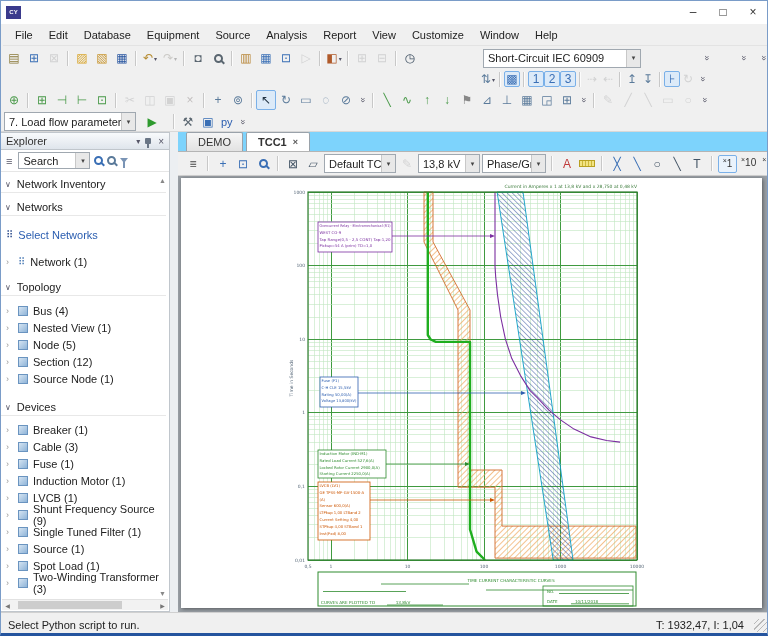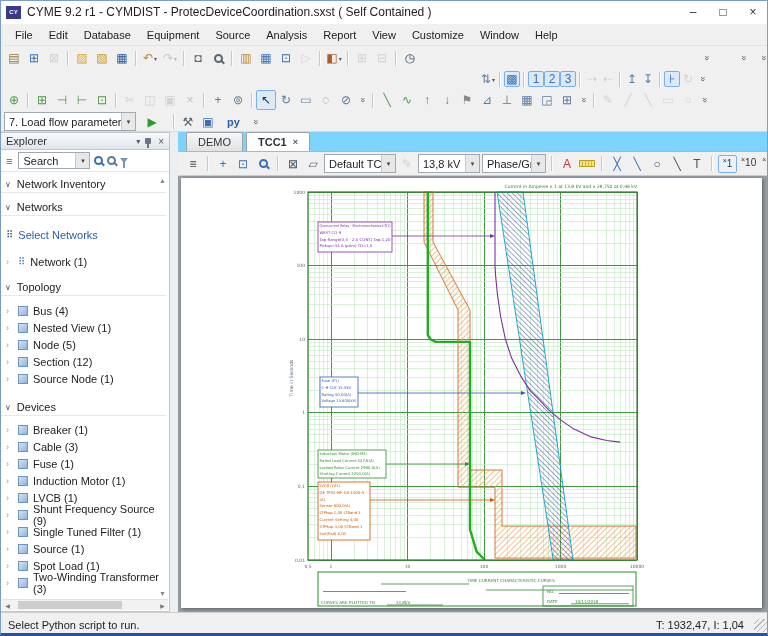--- a/index.html
+++ b/index.html
@@ -26,21 +26,21 @@
   .tbtn.act{border:1px solid #7ab0e8;background:#dceaf8}
   .tbtn.dis{opacity:.38;filter:grayscale(.9)}
   .gl{font-size:12px;line-height:1}
   .dd{font-size:6px;color:#556;margin-left:1px}
   .sep{width:2px;height:15px;border-left:1px solid #c8c8c8;border-right:1px solid #fcfcfc;margin:0 3px;flex:none}
   .combo{height:19px;background:#fff;border:1px solid #a0a8b0;display:inline-flex;align-items:center;padding-left:4px;flex:none;overflow:hidden;white-space:nowrap}
   .combo .cval{flex:1;overflow:hidden;white-space:nowrap}
   .combo .arr{width:14px;height:100%;display:flex;align-items:center;justify-content:center;background:#e8e8e8;border-left:1px solid #c8c8c8;font-size:7px;color:#444;flex:none}
   .ovf{width:13px;height:18px;display:flex;align-items:center;justify-content:center;color:#556;font-size:9px;flex:none}
   .ovf span{display:inline-block;transform:rotate(90deg)}
-  .tlabel{font-size:11px;font-weight:bold;margin:0 9px}
+  .tlabel{font-size:11px;font-weight:normal;margin:0 3px}
   .sp{flex:none;height:1px}
   .multbtn{display:inline-flex;align-items:flex-start;justify-content:center;height:18px;min-width:19px;padding:0 2px;border-radius:2px;color:#333;flex:none}
   .multbtn .mx{font-size:7px;line-height:8px;margin-top:1px}
   .multbtn .mv{font-size:10px;line-height:16px}
   .multbtn.act{border:1px solid #7ab0e8;background:#eaf3fc}
   
   .mag{width:9px;height:9px;border:2px solid currentColor;border-radius:50%;position:relative;display:inline-block}
   .mag::after{content:"";position:absolute;width:5px;height:2px;background:currentColor;right:-4px;bottom:-2px;transform:rotate(45deg)}
   .rul{width:16px;height:7px;border:1px solid #b8a020;background:repeating-linear-gradient(90deg,#f2e382 0 2px,#cdb73a 2px 3px);display:inline-block}
   .pin{position:relative;width:6px;height:6px;background:#6a7686;border-radius:1px;display:inline-block;margin-right:2px}
@@ -82,21 +82,20 @@
   #status-right{margin-left:auto;padding-right:16px}
   #grip{position:absolute;right:1px;bottom:4px;width:13px;height:13px;background:repeating-linear-gradient(135deg,transparent 0 3px,#b8b8b8 3px 4px)}
 </style>
 </head>
 <body>
 
 <div id="frame"></div>
 
 <div id="titlebar">
   <span id="appicon">CY</span>
-  <span>CYME 9.2 r1 - CYMDIST - ProtecDeviceCoordination.sxst ( Self Contained )</span>
   <span id="wcontrols">
     <span class="wbtn">–</span>
     <span class="wbtn">□</span>
     <span class="wbtn">×</span>
   </span>
 </div>
 
 <div id="menubar">
     <div class="menu-item">File</div>
     <div class="menu-item">Edit</div>
@@ -168,20 +167,24 @@
     <div class="sep"></div>
     <div class="tbtn dis" style="color: rgb(154, 164, 173);">
       <span class="gl">⊞</span>
     </div>
     <div class="tbtn dis" style="color: rgb(154, 164, 173);">
       <span class="gl">⊟</span>
     </div>
     <div class="sep"></div>
     <div class="tbtn" style="color: rgb(68, 85, 102);">
       <span class="gl">◷</span>
+    </div>
+    <div class="combo" style="width: 158px; position: absolute; left: 483px;">
+      <span class="cval">Short-Circuit IEC 60909</span>
+      <span class="arr">▾</span>
     </div>
     <div class="ovf" style="position: absolute; left: 700px;">
       <span>»</span>
     </div>
     <div class="ovf" style="position: absolute; left: 737px;">
       <span>»</span>
     </div>
     <div class="ovf" style="position: absolute; left: 757px;">
       <span>»</span>
     </div>

